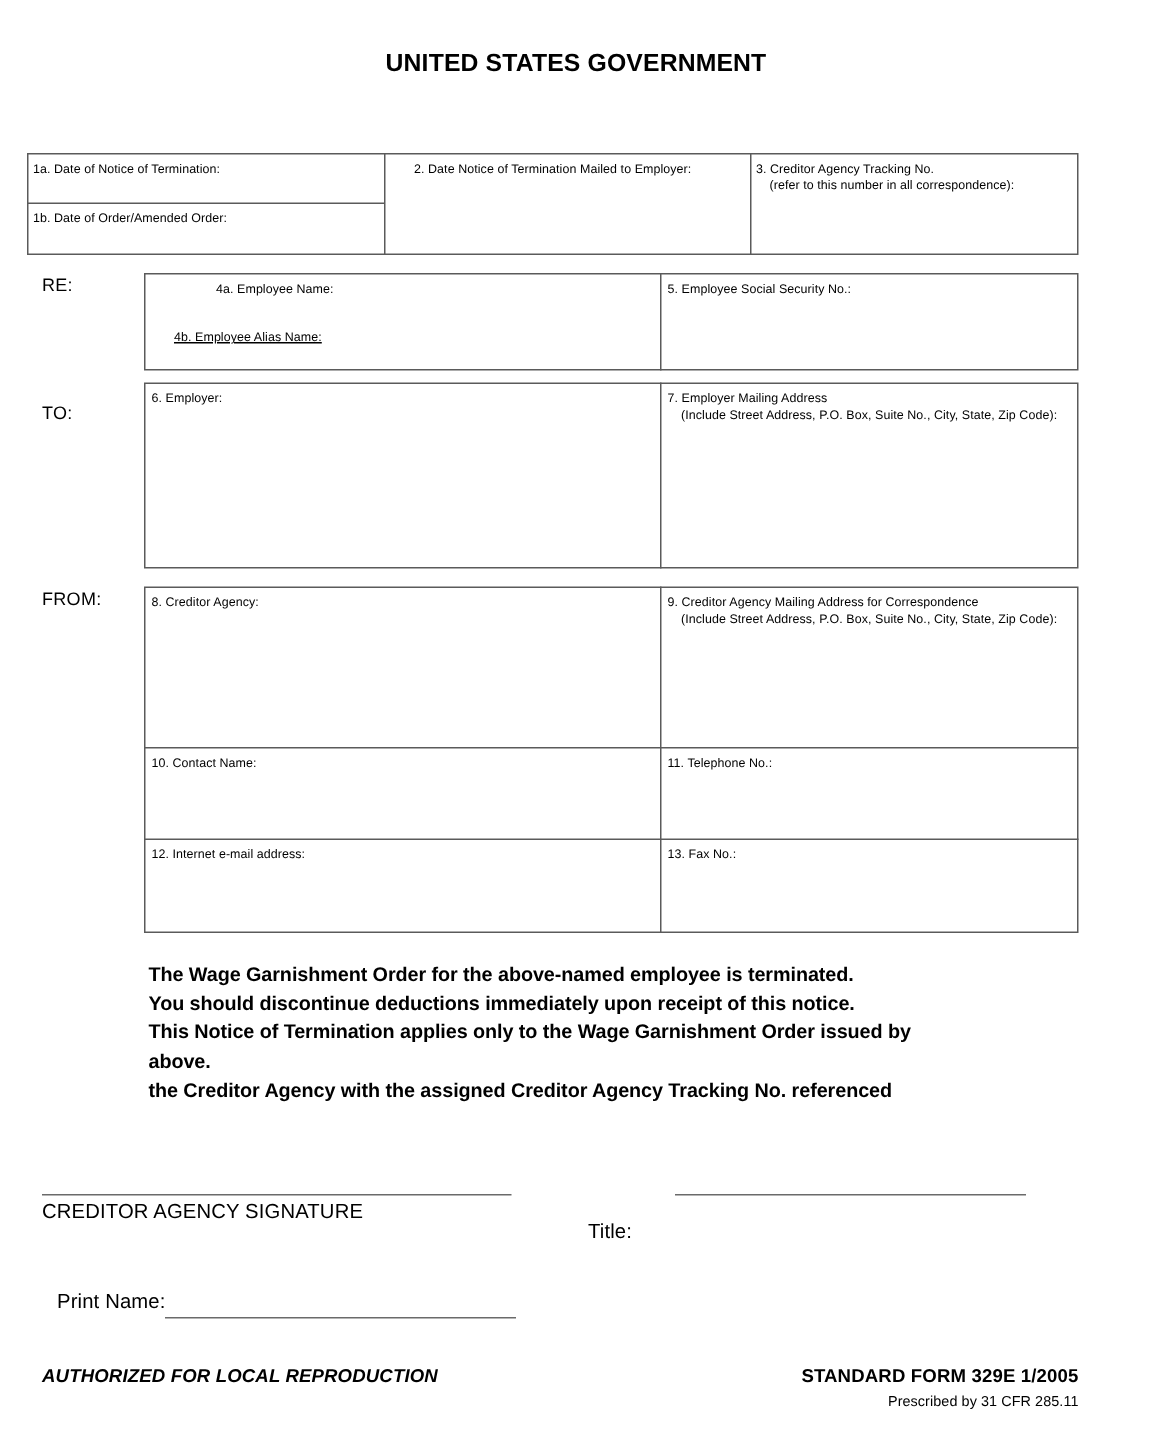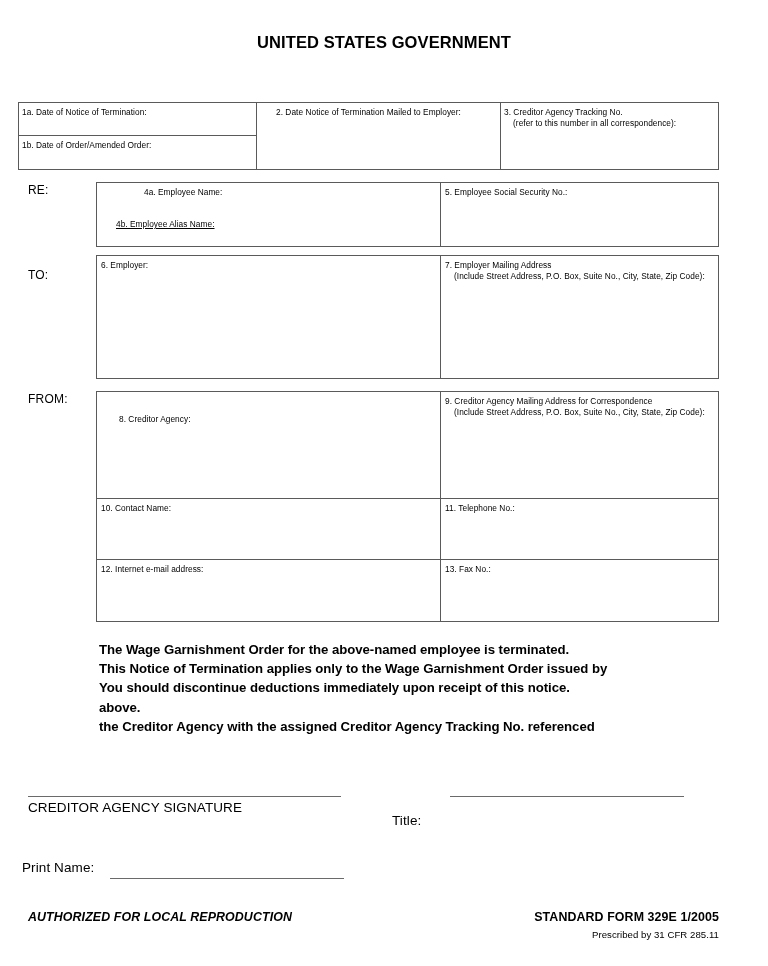--- a/index.html
+++ b/index.html
@@ -194,51 +194,51 @@
   <div style="position:absolute; left:97px; top:272px; width:342px; height:106px;"></div>
   <div style="position:absolute; left:441px; top:283px; width:277px; height:95px;"></div>
 
   <div class="section-tag" style="left:28px; top:392px;">FROM:</div>
 
   <div class="fbox" style="left:96px; top:391px; width:623px; height:231px;"></div>
   <div class="vline" style="left:440px; top:391px; height:231px;"></div>
   <div class="hline" style="left:96px; top:498px; width:623px;"></div>
   <div class="hline" style="left:96px; top:559px; width:623px;"></div>
 
-  <div class="flabel" style="left:101px; top:414px;margin-left:18px;">8. Creditor Agency:</div>
+  <div class="flabel" style="left:101px; top:396px;">8. Creditor Agency:</div>
   <div class="flabel" style="left:445px; top:396px;">
     <span>9. Creditor Agency Mailing Address for Correspondence</span>
     <span class="cont">(Include Street Address, P.O. Box, Suite No., City, State, Zip Code):</span>
   </div>
   <div class="flabel" style="left:101px; top:503px;">10. Contact Name:</div>
   <div class="flabel" style="left:445px; top:503px;">11. Telephone No.:</div>
   <div class="flabel" style="left:101px; top:564px;">12. Internet e-mail address:</div>
   <div class="flabel" style="left:445px; top:564px;">13. Fax No.:</div>
 
   <div style="position:absolute; left:97px; top:408px; width:342px; height:89px;"></div>
   <div style="position:absolute; left:441px; top:419px; width:277px; height:78px;"></div>
   <div style="position:absolute; left:97px; top:515px; width:342px; height:43px;"></div>
   <div style="position:absolute; left:441px; top:515px; width:277px; height:43px;"></div>
   <div style="position:absolute; left:97px; top:576px; width:342px; height:45px;"></div>
   <div style="position:absolute; left:441px; top:576px; width:277px; height:45px;"></div>
 
   <div class="body-para">
     <div>The Wage Garnishment Order for the above-named employee is terminated.</div>
+    <div>You should discontinue deductions immediately upon receipt of this notice.</div>
     <div>This Notice of Termination applies only to the Wage Garnishment Order issued by</div>
-    <div>You should discontinue deductions immediately upon receipt of this notice.</div>
     <div>above.</div>
     <div>the Creditor Agency with the assigned Creditor Agency Tracking No. referenced</div>
   </div>
 
   <div class="sig-rule" style="left:28px; top:796px; width:313px;"></div>
   <div class="sig-text" style="left:28px; top:800px;">CREDITOR AGENCY SIGNATURE</div>
 
   <div class="sig-text" style="left:392px; top:779px;margin-top:34px;">Title:</div>
   <div class="sig-rule" style="left:450px; top:796px; width:234px;"></div>
 
-  <div class="sig-text" style="left:22px; top:860px;">Print Name:</div>
+  <div class="sig-text" style="left:38px; top:860px;">Print Name:</div>
   <div class="sig-rule" style="left:110px; top:878px; width:234px;"></div>
 
   <div class="footer-left">AUTHORIZED FOR LOCAL REPRODUCTION</div>
   <div class="footer-right">STANDARD FORM 329E 1/2005</div>
   <div class="footer-sub">Prescribed by 31 CFR 285.11</div>
 
 </div>
 
 </body></html>

